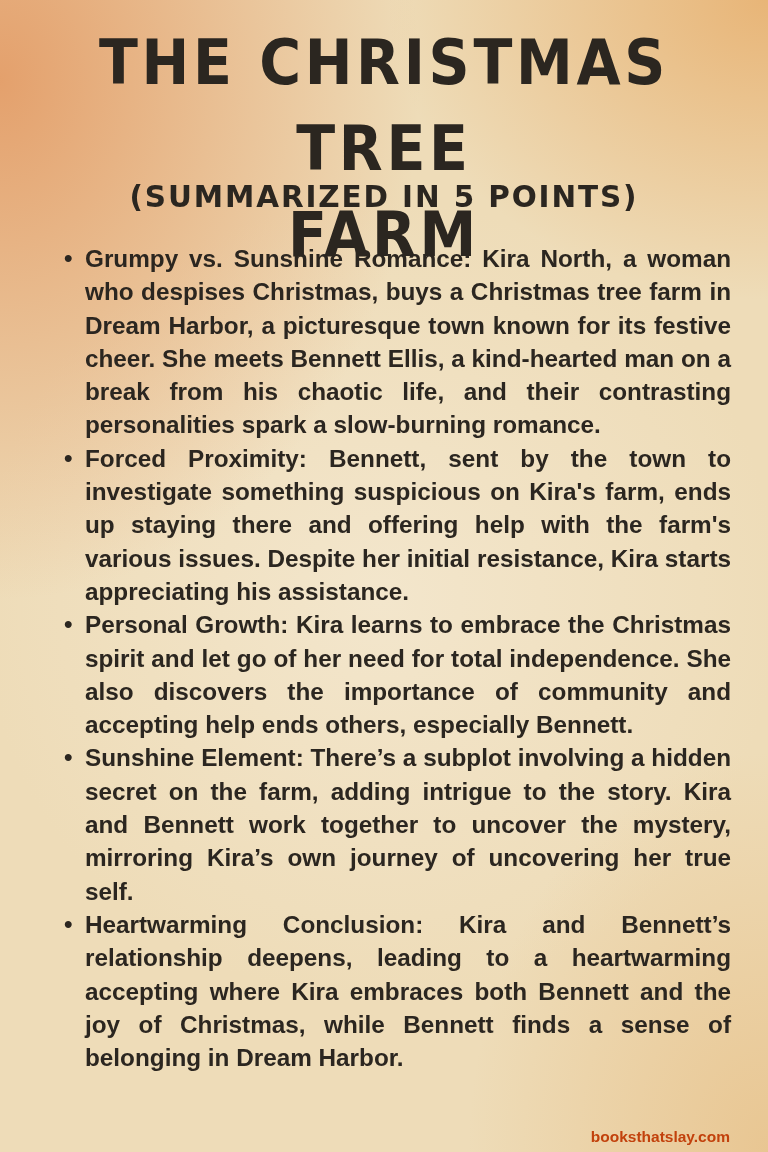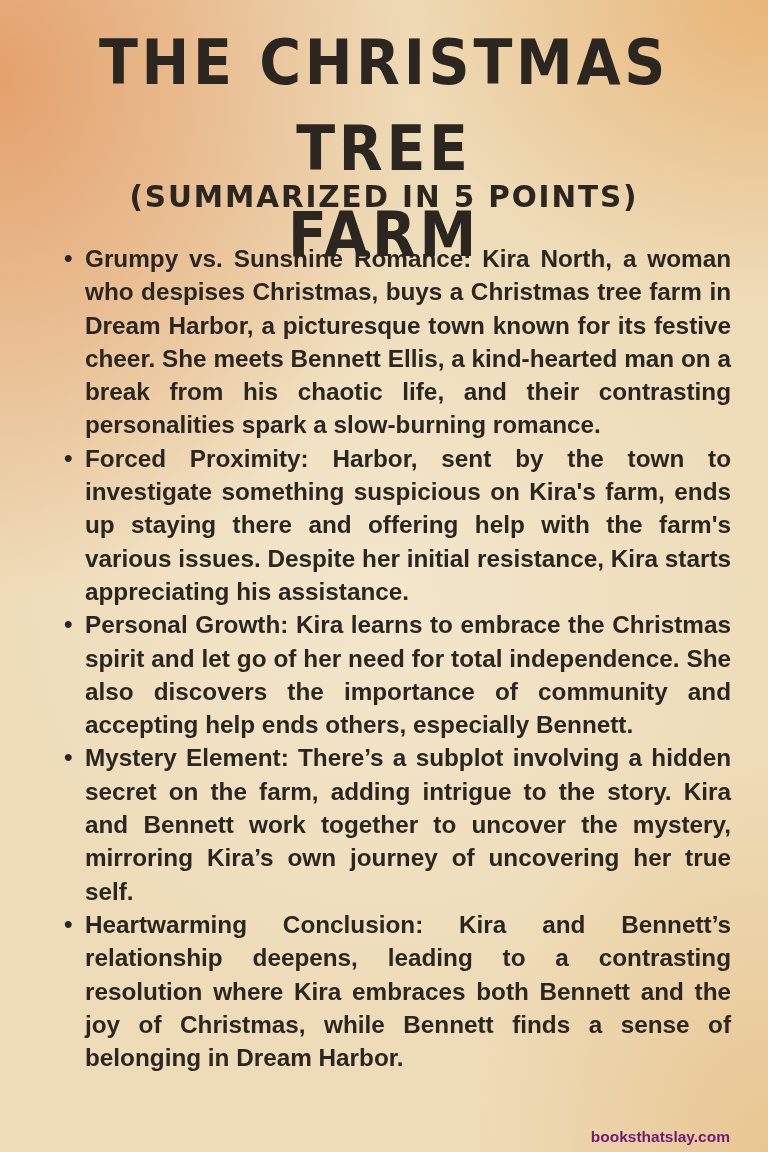--- a/index.html
+++ b/index.html
@@ -44,49 +44,49 @@
     line-height: 33.3px;
     text-align: justify;
   }
   .bullet {
     position: absolute; left: 4px; top: 0;
   }
   .footer {
     position: absolute; right: 38px; bottom: 6px;
     font-family: "Liberation Sans", sans-serif;
     font-weight: bold; font-size: 15.5px;
-    color: #701a75;
+    color: #c2410c;
   }
 </style>
 </head>
 <body>
 
 <div class="title">
   <div>THE CHRISTMAS TREE</div>
   <div>FARM</div>
 </div>
 
 <div class="subtitle">(SUMMARIZED IN 5 POINTS)</div>
 
 <ul class="list">
   <li class="item">
     <span class="bullet">•</span>
     <span>Grumpy vs. Sunshine Romance: Kira North, a woman who despises Christmas, buys a Christmas tree farm in Dream Harbor, a picturesque town known for its festive cheer. She meets Bennett Ellis, a kind-hearted man on a break from his chaotic life, and their contrasting personalities spark a slow-burning romance.</span>
   </li>
   <li class="item">
     <span class="bullet">•</span>
-    <span>Forced Proximity: Harbor, sent by the town to investigate something suspicious on Kira's farm, ends up staying there and offering help with the farm's various issues. Despite her initial resistance, Kira starts appreciating his assistance.</span>
+    <span>Forced Proximity: Bennett, sent by the town to investigate something suspicious on Kira's farm, ends up staying there and offering help with the farm's various issues. Despite her initial resistance, Kira starts appreciating his assistance.</span>
   </li>
   <li class="item">
     <span class="bullet">•</span>
     <span>Personal Growth: Kira learns to embrace the Christmas spirit and let go of her need for total independence. She also discovers the importance of community and accepting help ends others, especially Bennett.</span>
   </li>
   <li class="item">
     <span class="bullet">•</span>
-    <span>Mystery Element: There’s a subplot involving a hidden secret on the farm, adding intrigue to the story. Kira and Bennett work together to uncover the mystery, mirroring Kira’s own journey of uncovering her true self.</span>
+    <span>Sunshine Element: There’s a subplot involving a hidden secret on the farm, adding intrigue to the story. Kira and Bennett work together to uncover the mystery, mirroring Kira’s own journey of uncovering her true self.</span>
   </li>
   <li class="item">
     <span class="bullet">•</span>
-    <span>Heartwarming Conclusion: Kira and Bennett’s relationship deepens, leading to a contrasting resolution where Kira embraces both Bennett and the joy of Christmas, while Bennett finds a sense of belonging in Dream Harbor.</span>
+    <span>Heartwarming Conclusion: Kira and Bennett’s relationship deepens, leading to a heartwarming accepting where Kira embraces both Bennett and the joy of Christmas, while Bennett finds a sense of belonging in Dream Harbor.</span>
   </li>
 </ul>
 
 <div class="footer">booksthatslay.com</div>
 
 </body></html>

